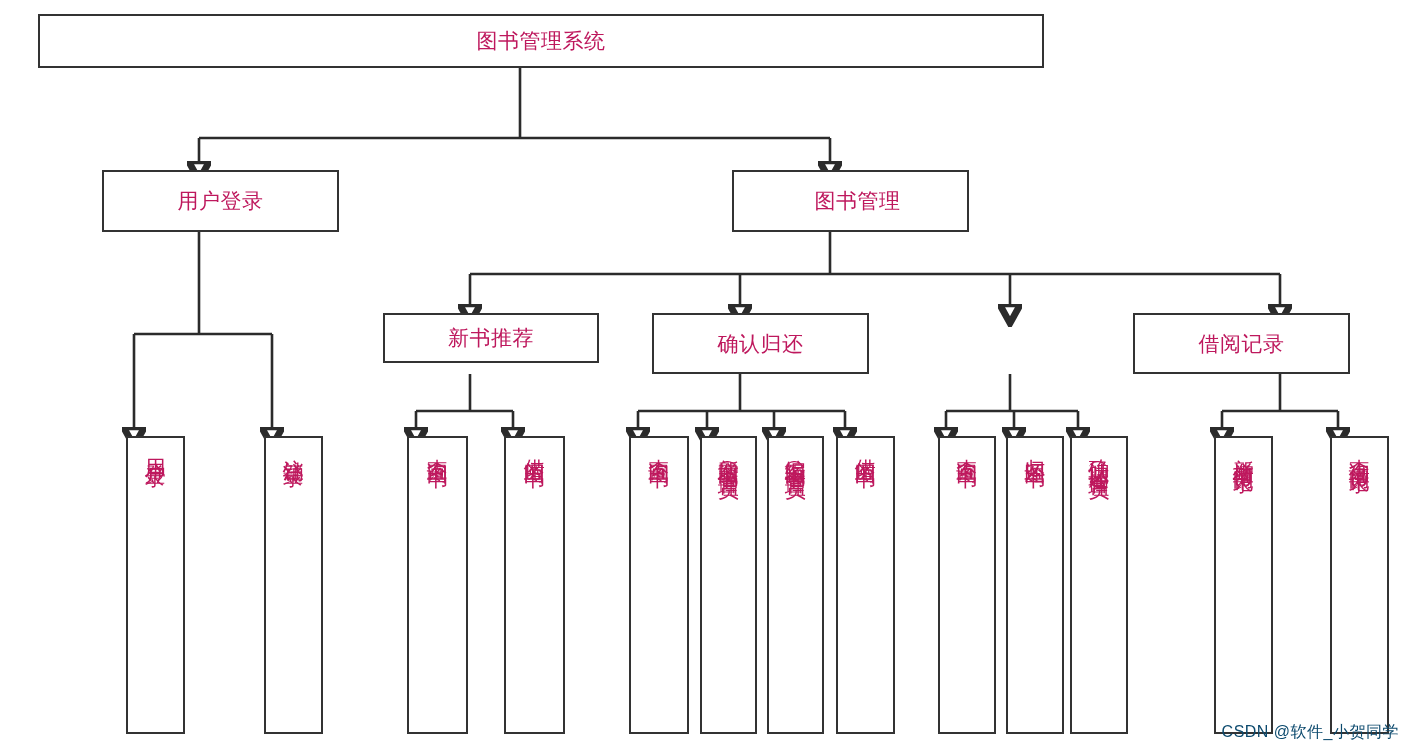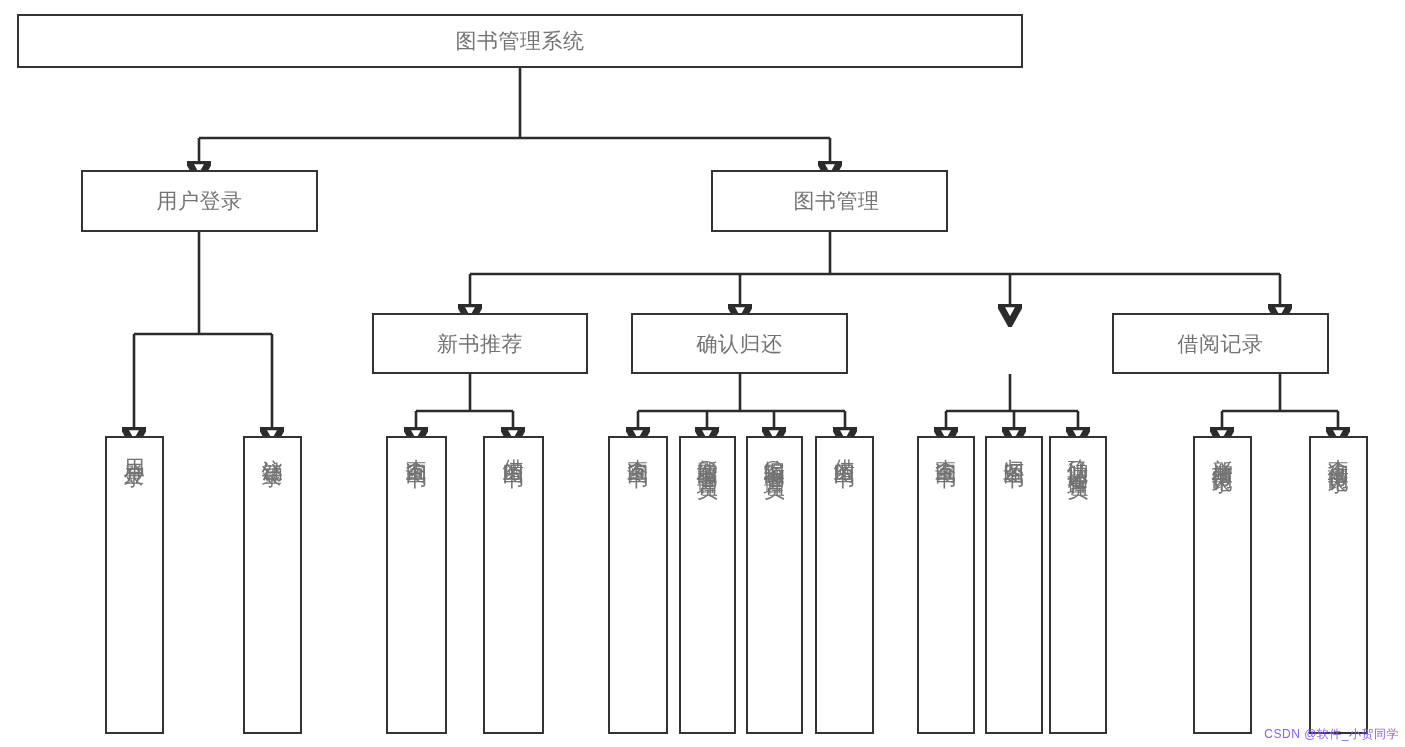--- a/index.html
+++ b/index.html
@@ -36,21 +36,22 @@
   }
   
   .node {
     position: absolute;
     box-sizing: border-box;
     background: #ffffff;
     border: 2.4px solid #333333;
     display: flex;
     align-items: center;
     justify-content: center;
-    color: #737373;
+    color: #be185d;
+    margin-left: 21px;
   }
   .node .label {
     display: block;
     text-align: center;
     letter-spacing: 0.5px;
   }
   
   .node.horiz .label {
     font-size: 21px;
     line-height: 1.1;
@@ -72,22 +73,22 @@
     line-height: 1.22;
     letter-spacing: 3px;
     white-space: nowrap;
     margin-top: 4px;
   }
   
   #watermark {
     position: absolute;
     right: 6px;
     bottom: 4px;
-    font-size: 12px;
-    color: #8b5cf6;
+    font-size: 16px;
+    color: #0c4a6e;
     white-space: nowrap;
     letter-spacing: 0.5px;
     font-family: "Liberation Sans", "DejaVu Sans", sans-serif;
   }
 </style>
 </head>
 <body>
 
 <div id="canvas">
 
@@ -146,21 +147,21 @@
   </div>
 
   <div class="node horiz" style="left:81px; top:170px; width:237px; height:62px;">
     <span class="label">用户登录</span>
   </div>
 
   <div class="node horiz" style="left:711px; top:170px; width:237px; height:62px;padding-left:14px;">
     <span class="label">图书管理</span>
   </div>
 
-  <div class="node horiz" style="left:372px; top:313px; width:216px; height:61px;">
+  <div class="node horiz" style="left:362px; top:313px; width:216px; height:50px;">
     <span class="label">新书推荐</span>
   </div>
 
   <div class="node horiz" style="left:631px; top:313px; width:217px; height:61px;">
     <span class="label">确认归还</span>
   </div>
 
 
   <div class="node horiz" style="left:1112px; top:313px; width:217px; height:61px;">
     <span class="label">借阅记录</span>

